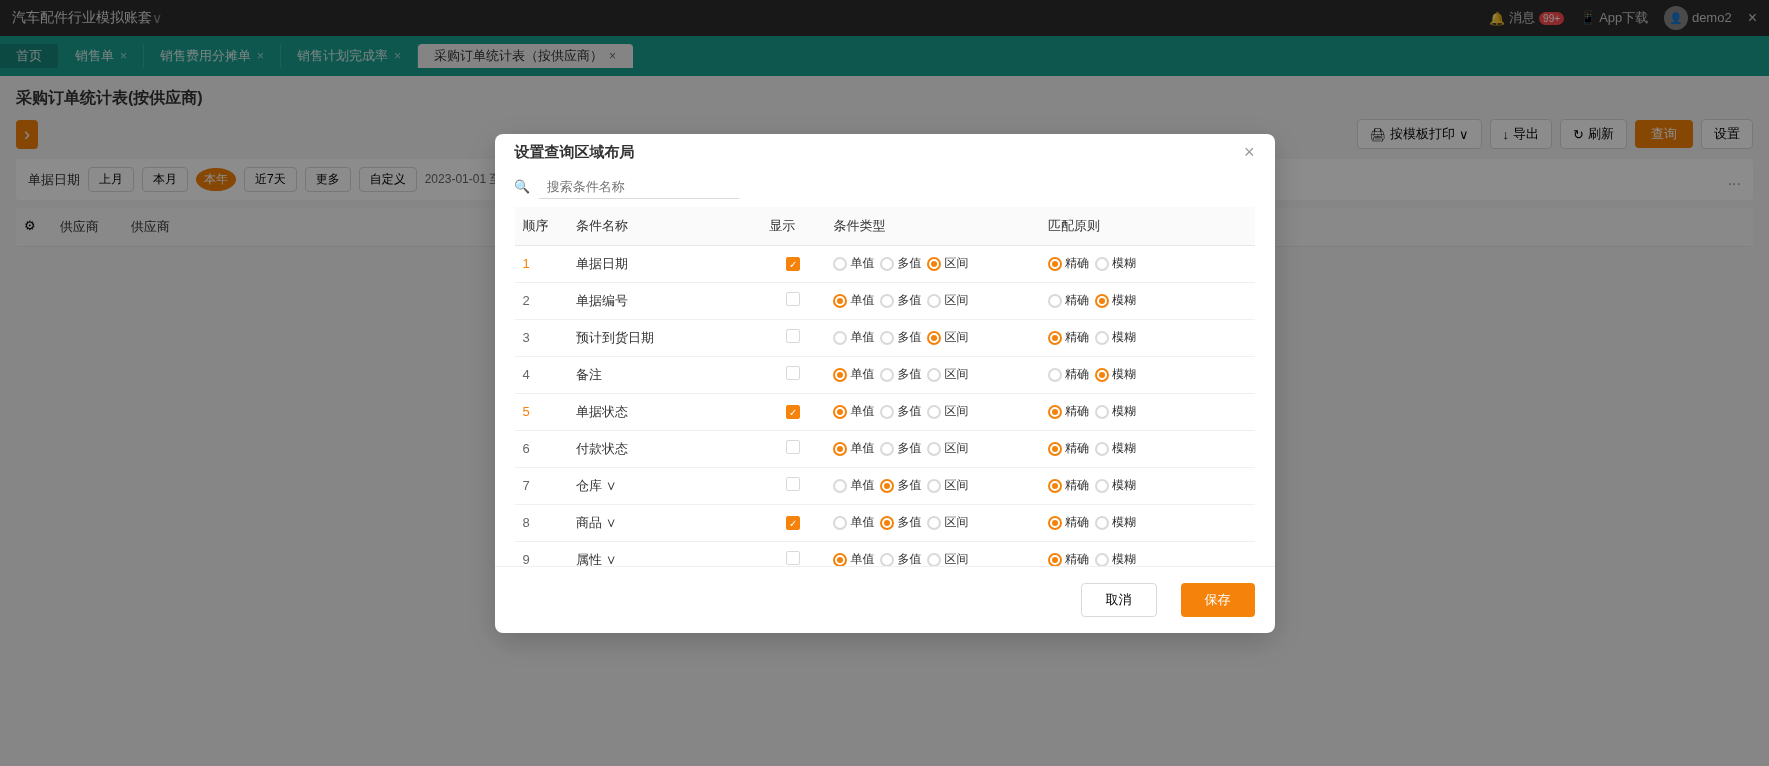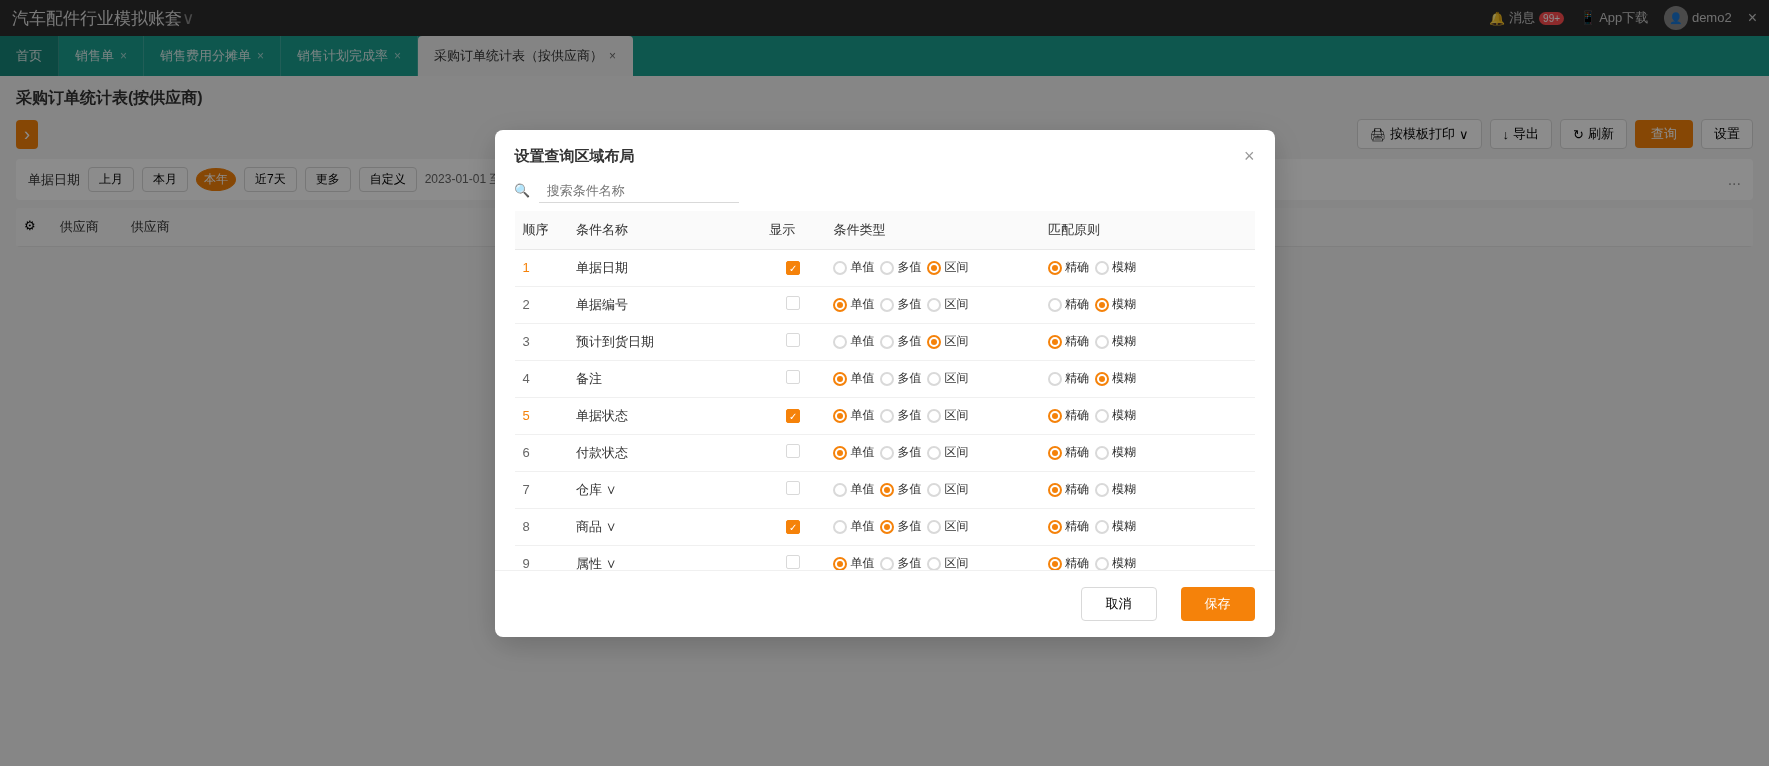--- a/index.html
+++ b/index.html
@@ -8,38 +8,38 @@
     
     .top-bar {
       background: #2d2d2d;
       height: 36px;
       display: flex;
       align-items: center;
       justify-content: space-between;
       padding: 0 12px;
       color: #ccc;
     }
-    .top-bar-left { font-size: 17px; color: #ddd; display: flex; align-items: center; }
+    .top-bar-left { font-size: 14px; color: #ddd; display: flex; align-items: center; }
     .top-bar-right { display: flex; align-items: center; gap: 16px; font-size: 13px; color: #ccc; }
     .top-bar-right .notif { display: flex; align-items: center; gap: 4px; }
     .badge { background: #ff4d4f; color: white; border-radius: 10px; font-size: 10px; padding: 1px 4px; }
     .top-bar-right .close-btn { color: #ccc; cursor: pointer; font-size: 16px; }
     .avatar { width: 24px; height: 24px; border-radius: 50%; background: #888; display: inline-flex; align-items: center; justify-content: center; color: white; font-size: 11px; }
 
     
     .tab-bar {
       background: #1a9e8f;
       height: 40px;
       display: flex;
       align-items: center;
       padding: 0 0;
       gap: 0;
     }
     .tab-item {
-      height: 40px;
+      height: 24px;
       display: flex;
       align-items: center;
       padding: 0 16px;
       color: rgba(255,255,255,0.85);
       cursor: pointer;
       font-size: 13px;
       white-space: nowrap;
       border-right: 1px solid rgba(255,255,255,0.15);
     }
     .tab-item:first-child { background: rgba(0,0,0,0.15); }
@@ -122,21 +122,21 @@
       max-height: 680px;
       box-shadow: 0 8px 32px rgba(0,0,0,0.2);
       display: flex;
       flex-direction: column;
       overflow: hidden;
     }
     .modal-header {
       display: flex;
       align-items: center;
       justify-content: space-between;
-      padding: 16px 20px 0 20px;
+      padding: 8px 20px 0 20px;
       border-bottom: none;
     }
     .modal-title { font-size: 15px; font-weight: bold; color: #333; }
     .modal-close { cursor: pointer; font-size: 18px; color: #999; background: none; border: none; }
 
     
     .modal-tabs {
       display: flex;
       padding: 0 20px;
       border-bottom: 1px solid #e8e8e8;

